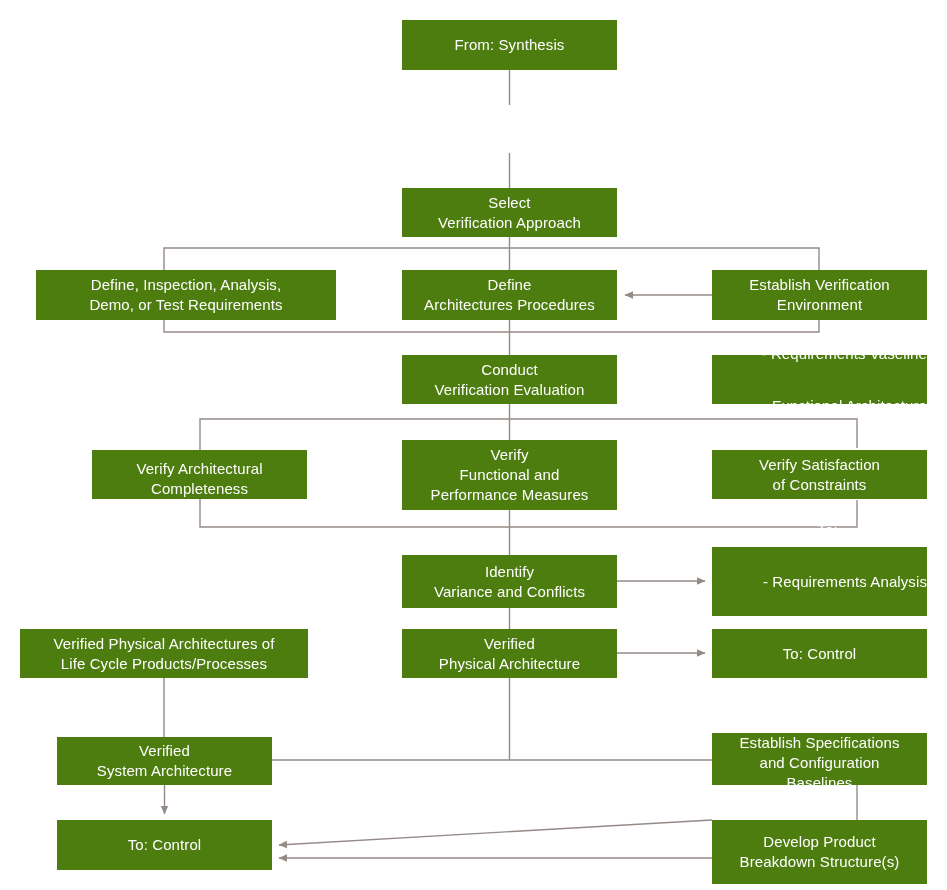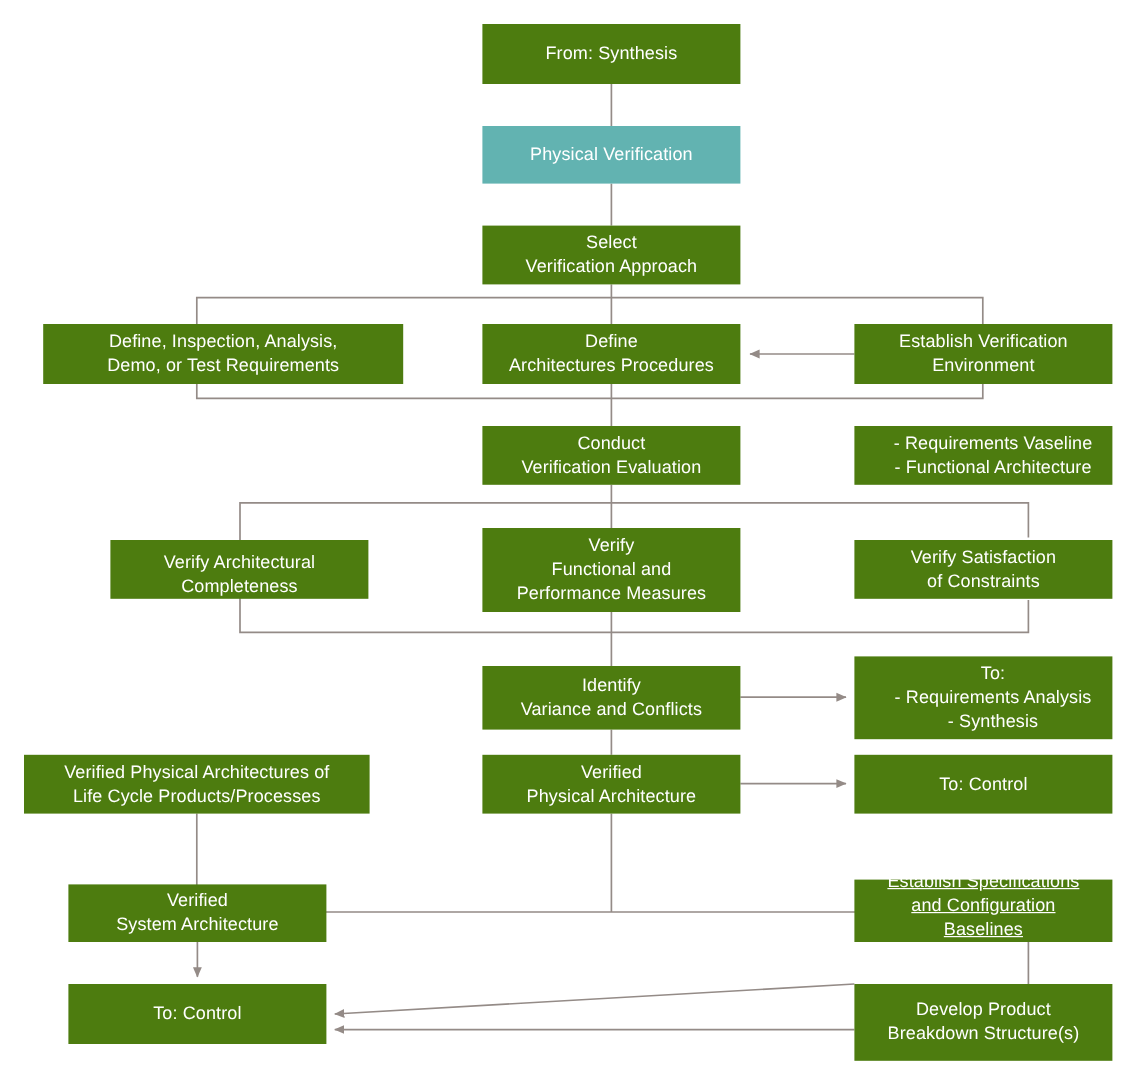--- a/index.html
+++ b/index.html
@@ -30,38 +30,38 @@
     justify-content: center;
     text-align: center;
     letter-spacing: 0.1px;
     text-shadow: 0 0 0 rgba(0,0,0,0);
     z-index: 3;
   }
   .node.teal {
     background: #62b3b1;
   }
   .node.listbox {
-    align-items: center;
+    align-items: flex-end;
     text-align: left;
     padding-left: 16px;
+    gap: 32px;
   }
   .node .ln {
     display: block;
     white-space: nowrap;
   }
   .node.listbox .ctr {
     display: block;
     width: 100%;
     text-align: center;
   }
   .node.overflow {
     overflow: visible;
-    justify-content: flex-end;
+    justify-content: center;
     padding-top: 8px;
-    text-decoration: underline;
   }
   svg.edges {
     position: absolute;
     left: 0;
     top: 0;
     width: 947px;
     height: 890px;
     z-index: 1;
     pointer-events: none;
   }
@@ -111,23 +111,20 @@
       <path d="M712,820 L279,845" marker-end="url(#arrow)"></path>
 
       <path d="M712,858 L279,858" marker-end="url(#arrow)"></path>
     </g>
   </svg>
 
   <div class="node" style="left:402px; top:20px; width:215px; height:50px;">
     <span class="ln">From: Synthesis</span>
   </div>
 
-  <div class="node teal" style="left:402px; top:105px; width:215px; height:48px;">
-    <span class="ln">Physical Verification</span>
-  </div>
 
   <div class="node" style="left:402px; top:188px; width:215px; height:49px;">
     <span class="ln">Select</span>
     <span class="ln">Verification Approach</span>
   </div>
 
   <div class="node" style="left:36px; top:270px; width:300px; height:50px;">
     <span class="ln">Define, Inspection, Analysis,</span>
     <span class="ln">Demo, or Test Requirements</span>
   </div>

